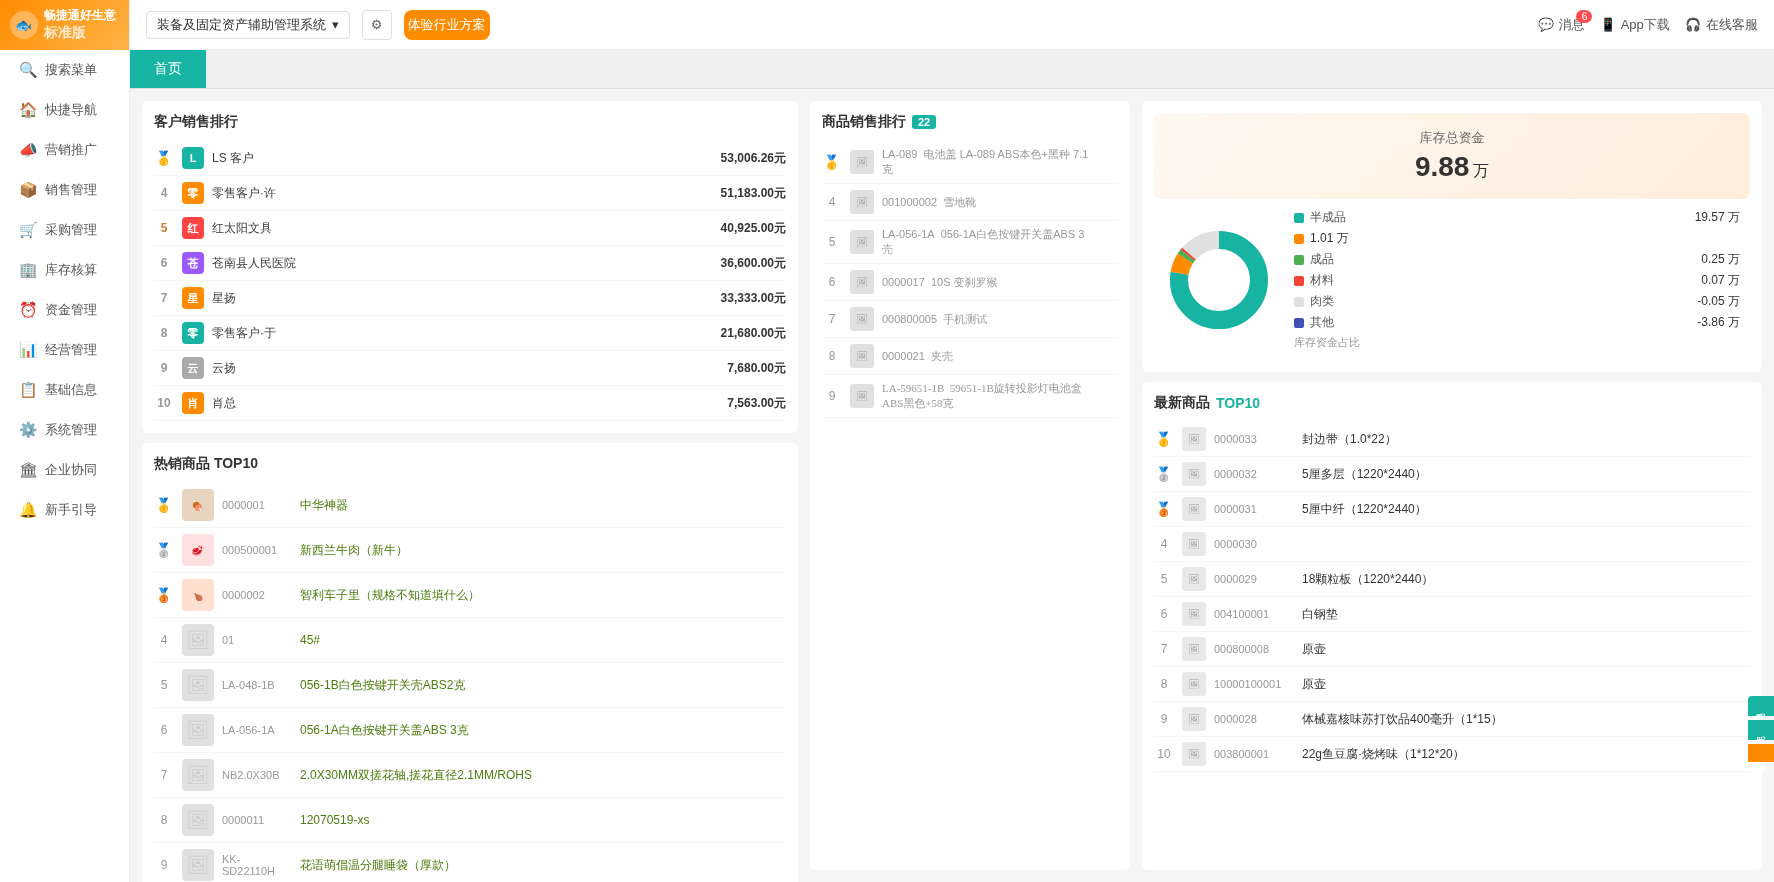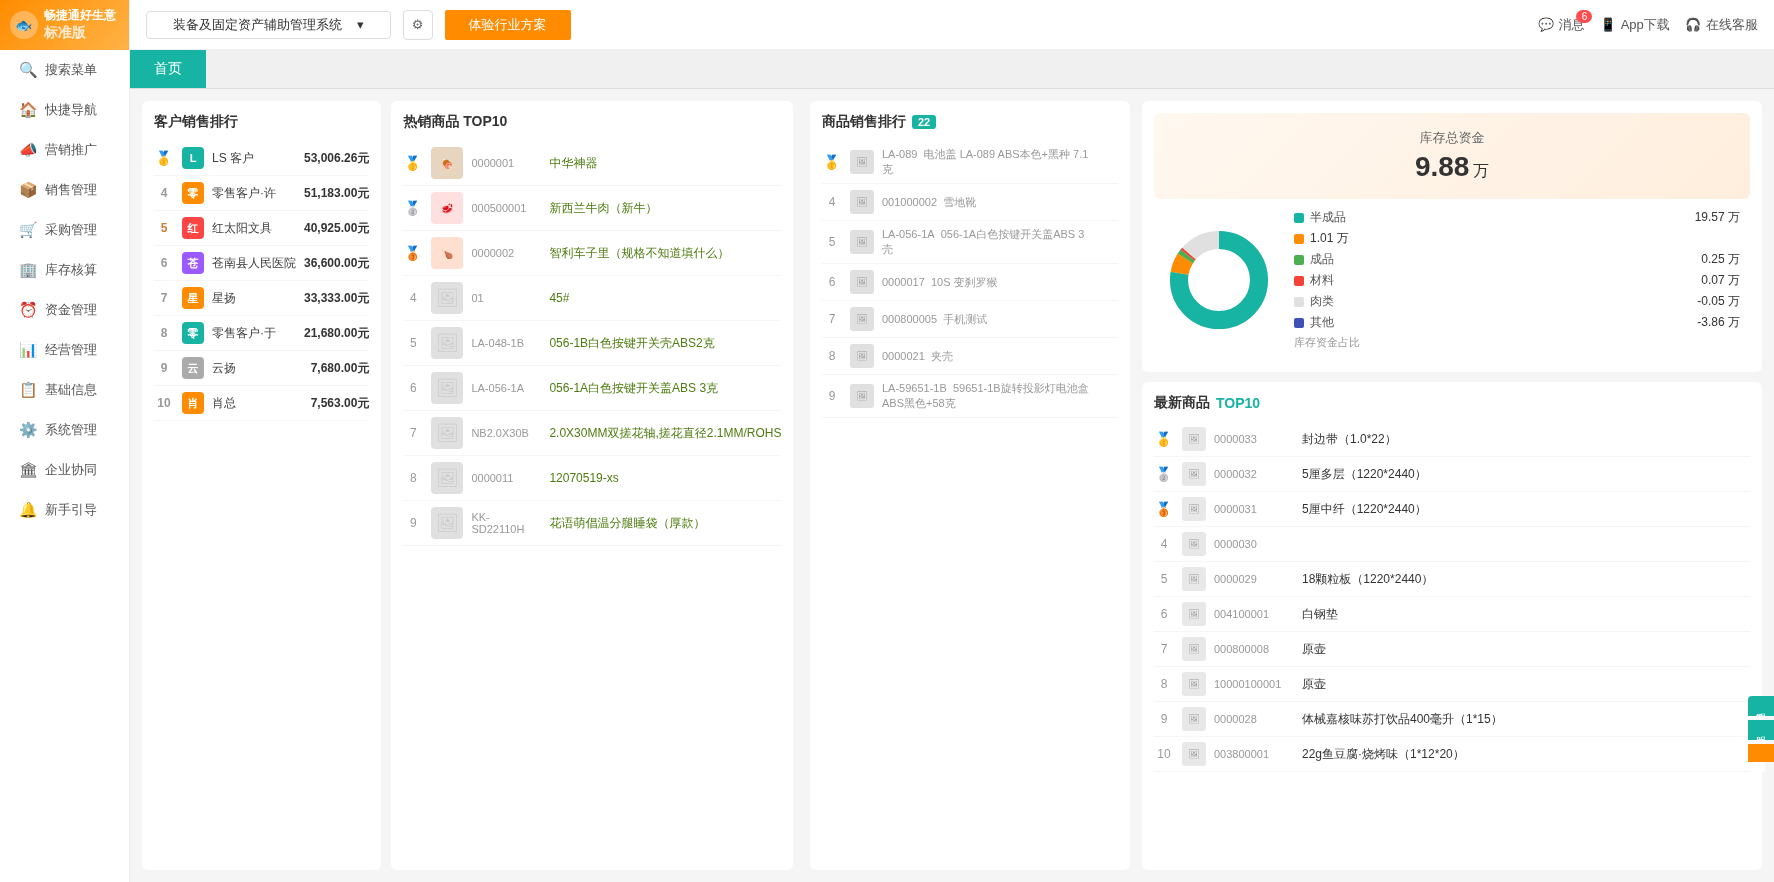--- a/index.html
+++ b/index.html
@@ -58,42 +58,42 @@
       background: #fff;
       border-bottom: 1px solid #eee;
       display: flex;
       align-items: center;
       padding: 0 16px;
       gap: 12px;
     }
     .topbar-select {
       display: flex;
       align-items: center;
-      gap: 15px;
+      gap: 6px;
       border: 1px solid #ddd;
       border-radius: 4px;
-      padding: 4px 26px;
+      padding: 4px 10px;
       font-size: 13px;
       color: #333;
       cursor: pointer;
     }
     .topbar-gear {
       width: 30px; height: 30px;
       border: 1px solid #ddd;
       border-radius: 4px;
       display: flex; align-items: center; justify-content: center;
       cursor: pointer;
       color: #666;
     }
     .topbar-btn {
       background: #ff8c00;
       color: #fff;
       border: none;
-      border-radius: 2px;
-      padding: 6px 24px;
+      border-radius: 8px;
+      padding: 6px 4px;
       font-size: 13px;
       cursor: pointer;
     }
     .topbar-right {
       margin-left: auto;
       display: flex;
       align-items: center;
       gap: 16px;
       font-size: 13px;
       color: #555;
@@ -140,20 +140,21 @@
       flex: 1;
       overflow: auto;
       background: #f5f5f5;
       display: flex;
       gap: 0;
     }
     .content-left {
       flex: 0 0 680px;
       padding: 12px;
       display: flex;
+      flex-direction: column;
       gap: 10px;
     }
     .content-middle {
       flex: 0 0 320px;
       padding: 12px 0 12px 0;
       display: flex;
       flex-direction: column;
       gap: 10px;
     }
     .content-right {
@@ -600,21 +601,21 @@
           <div class="product-item">
             <span class="product-num">8</span>
             <div class="pr-img" style="background:#e0e0e0;">🖼</div>
             <div style="flex:1;">
               <div style="font-size:11px;color:#999;">0000021&nbsp;&nbsp;夹壳</div>
             </div>
           </div>
           <div class="product-item">
             <span class="product-num">9</span>
             <div class="pr-img" style="background:#e0e0e0;">🖼</div>
-            <div style="flex:1;">
+            <div style="flex:1;font-family:Liberation Serif, serif;">
               <div style="font-size:11px;color:#999;">LA-59651-1B&nbsp;&nbsp;59651-1B旋转投影灯电池盒</div>
               <div style="font-size:11px;color:#999;">ABS黑色+58克</div>
             </div>
           </div>
         </div>
       </div>
     </div>
 
     <div class="content-right">
 

